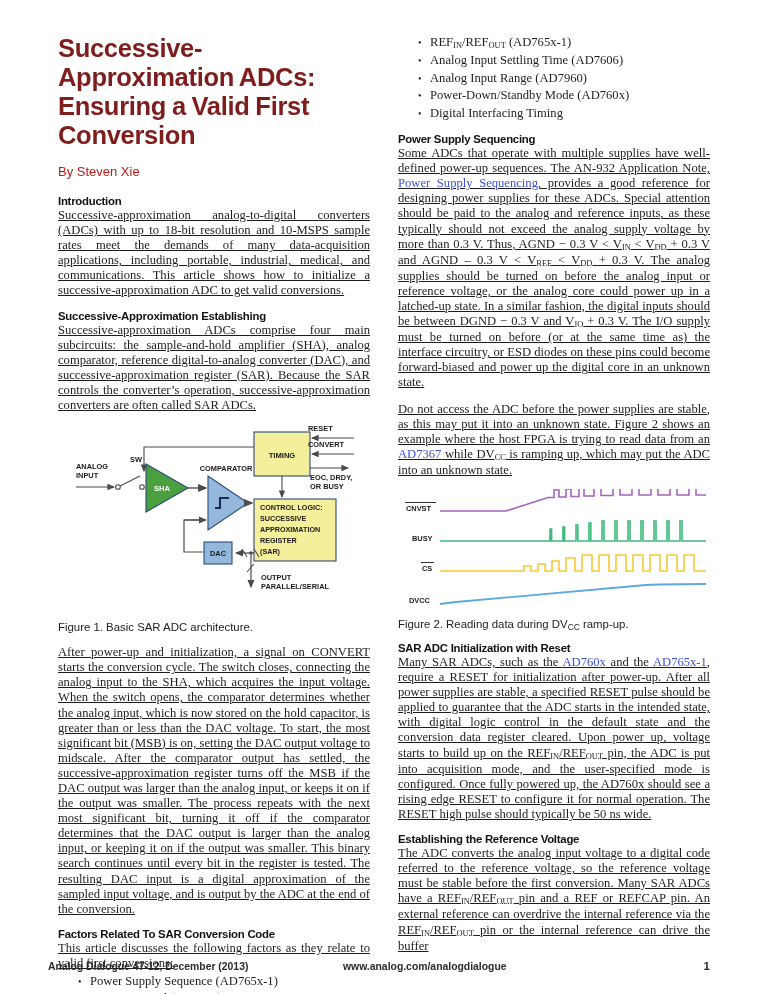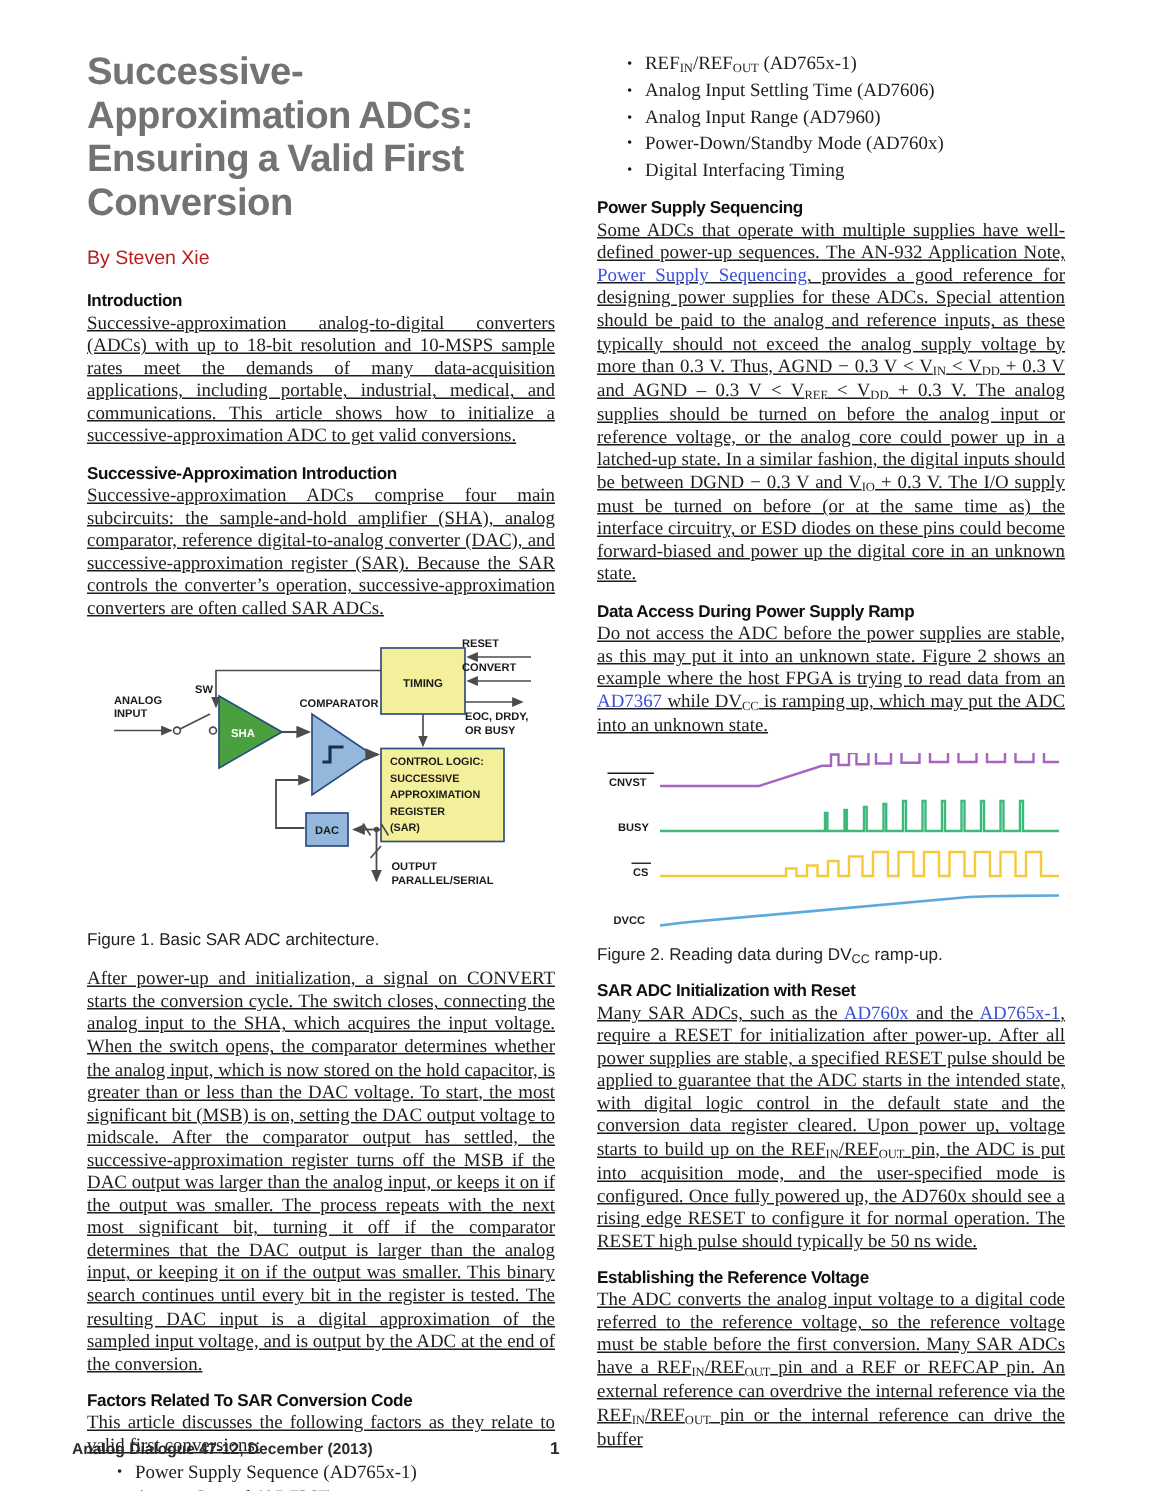--- a/index.html
+++ b/index.html
@@ -21,21 +21,21 @@
     left:58px; top:34px;
     width:652px;
     display:flex;
     gap:28px;
   }
   .col{width:312px;}
 
   h1.title{
     font-family:"Liberation Sans", sans-serif;
     font-weight:bold;
-    color:#737373;
+    color:#7f1d1d;
     font-size:25.5px;
     line-height:29px;
     letter-spacing:-0.3px;
     margin:0 0 0 0;
     word-spacing:-1px;
   }
   .byline{
     font-family:"Liberation Sans", sans-serif;
     font-size:13px;
     color:#b91c1c;
@@ -122,21 +122,21 @@
   <div class="cols">
 
     <div class="col">
 
       <h1 class="title">Successive-Approximation ADCs: Ensuring a Valid First Conversion</h1>
       <div class="byline">By Steven Xie</div>
 
       <h2 class="sec">Introduction</h2>
       <p class="body">Successive-approximation analog-to-digital converters (ADCs) with up to 18-bit resolution and 10-MSPS sample rates meet the demands of many data-acquisition applications, including portable, industrial, medical, and communications. This article shows how to initialize a successive-approximation ADC to get valid conversions.</p>
 
-      <h2 class="sec">Successive-Approximation Introduction</h2>
+      <h2 class="sec">Successive-Approximation Establishing</h2>
       <p class="body">Successive-approximation ADCs comprise four main subcircuits: the sample-and-hold amplifier (SHA), analog comparator, reference digital-to-analog converter (DAC), and successive-approximation register (SAR). Because the SAR controls the converter’s operation, successive-approximation converters are often called SAR ADCs.</p>
 
       <div class="fig1wrap">
         <div class="fig1">
           <svg width="312" height="190" viewBox="0 0 312 190">
             <defs>
               <marker id="ar" markerWidth="7" markerHeight="7" refX="6" refY="3" orient="auto">
                 <path d="M0,0 L7,3 L0,6 z" fill="#4b4b4b"></path>
               </marker>
               <marker id="arL" markerWidth="7" markerHeight="7" refX="6" refY="3" orient="auto">
@@ -231,21 +231,20 @@
         <li>Analog Input Range (AD7960)</li>
         <li>Power-Down/Standby Mode (AD760x)</li>
         <li>Digital Interfacing Timing</li>
       </ul>
 
       <h2 class="sec">Power Supply Sequencing</h2>
       <p class="body">
         <span>Some ADCs that operate with multiple supplies have well-defined power-up sequences. The AN-932 Application Note, </span><a class="lnk" href="#">Power Supply Sequencing</a><span>, provides a good reference for designing power supplies for these ADCs. Special attention should be paid to the analog and reference inputs, as these typically should not exceed the analog supply voltage by more than 0.3 V. Thus, AGND − 0.3 V &lt; V<sub>IN</sub> &lt; V<sub>DD</sub> + 0.3 V and AGND – 0.3 V &lt; V<sub>REF</sub> &lt; V<sub>DD</sub> + 0.3 V. The analog supplies should be turned on before the analog input or reference voltage, or the analog core could power up in a latched-up state. In a similar fashion, the digital inputs should be between DGND − 0.3 V and V<sub>IO</sub> + 0.3 V. The I/O supply must be turned on before (or at the same time as) the interface circuitry, or ESD diodes on these pins could become forward-biased and power up the digital core in an unknown state.</span>
       </p>
 
-      <h2 class="sec">Data Access During Power Supply Ramp</h2>
       <p class="body">
         <span>Do not access the ADC before the power supplies are stable, as this may put it into an unknown state. Figure 2 shows an example where the host FPGA is trying to read data from an </span><a class="lnk" href="#">AD7367</a><span> while DV<sub>CC</sub> is ramping up, which may put the ADC into an unknown state.</span>
       </p>
 
       <div class="fig2wrap">
         <div class="fig2">
           <svg width="312" height="122" viewBox="0 0 312 122">
 
             <text x="8" y="22" font-family="Liberation Sans, sans-serif" font-size="7.4" font-weight="bold" fill="#1a1a1a">CNVST</text>
             <line x1="7" y1="13.5" x2="38" y2="13.5" stroke="#1a1a1a" stroke-width="0.9"></line>
@@ -302,16 +301,17 @@
       </p>
 
       <h2 class="sec">Establishing the Reference Voltage</h2>
       <p class="body">The ADC converts the analog input voltage to a digital code referred to the reference voltage, so the reference voltage must be stable before the first conversion. Many SAR ADCs have a REF<sub>IN</sub>/REF<sub>OUT</sub> pin and a REF or REFCAP pin. An external reference can overdrive the internal reference via the REF<sub>IN</sub>/REF<sub>OUT</sub> pin or the internal reference can drive the buffer</p>
 
     </div>
   </div>
 
   <div class="footer">
     <div class="f-left">Analog Dialogue 47-12, December (2013)</div>
+    <div class="f-mid">www.analog.com/analogdialogue</div>
     <div class="f-right">1</div>
   </div>
 
 </div>
 
 </body></html>

